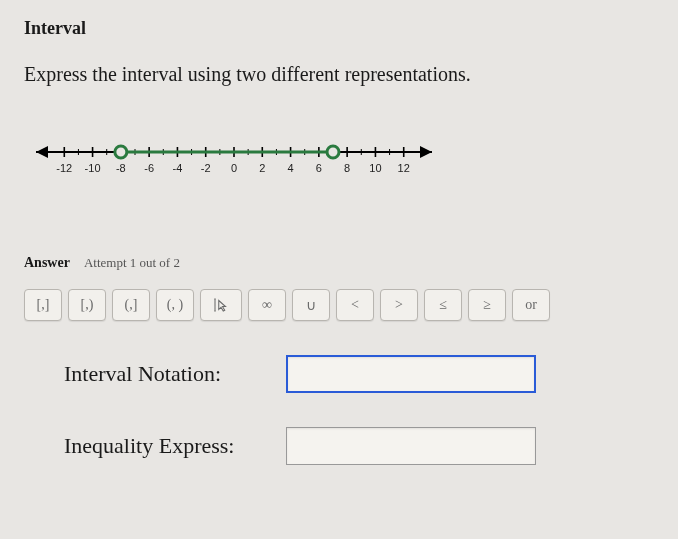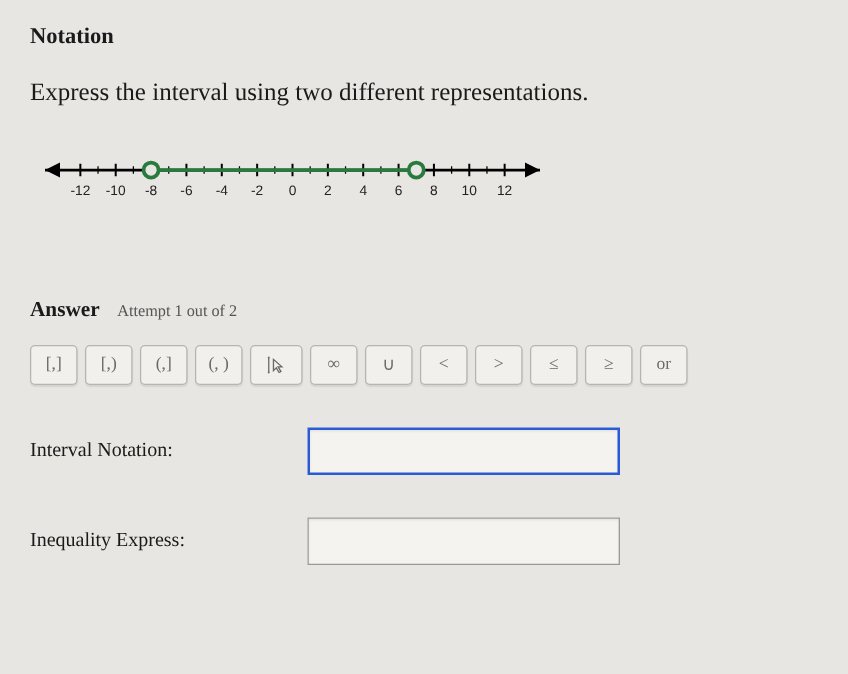--- a/index.html
+++ b/index.html
@@ -6,57 +6,57 @@
   body {
     width: 678px;
     height: 539px;
     font-family: Georgia, 'Times New Roman', serif;
     background: #e8e6e3;
     color: #1a1a1a;
     padding: 18px 24px;
     overflow: hidden;
   }
   .question-heading { font-weight: bold; font-size: 18px; margin-bottom: 24px; }
-  .prompt { font-size: 20px; margin-bottom: 32px; }
+  .prompt { font-size: 20px; margin-bottom: 48px; }
   .numberline-wrap { text-align: left; margin-bottom: 60px; }
-  .answer-heading { font-size: 17px; font-weight: bold; display: inline-block; }
+  .answer-heading { font-size: 14px; font-weight: bold; display: inline-block; }
   .attempt { font-size: 13px; color: #555; margin-left: 10px; }
   .toolbar { margin-top: 18px; display: flex; gap: 6px; align-items: center; }
   .tool-btn {
     height: 32px;
     min-width: 38px;
     border: 1px solid #b8b5b0;
     background: #f2f0ec;
     border-radius: 4px;
     display: flex;
     align-items: center;
     justify-content: center;
     font-size: 14px;
     color: #6a6a6a;
     cursor: pointer;
     box-shadow: 0 1px 1px rgba(0,0,0,0.08);
     font-family: Georgia, serif;
   }
   .tool-btn.wide { min-width: 42px; }
   .field-row { display: flex; align-items: center; margin-top: 34px; gap: 22px; }
-  .field-label { font-size: 16px; width: 200px; }
+  .field-label { font-size: 22px; width: 200px; margin-left: 40px; }
   .field-box {
     width: 250px;
     height: 38px;
     background: #f5f3ef;
     border: 1px solid #999;
     box-shadow: inset 0 1px 2px rgba(0,0,0,0.08);
   }
   .field-box.active { border: 2px solid #2a5bd7; }
   svg.cursor-icon { width: 18px; height: 18px; }
 </style>
 </head>
 <body>
 
-<div class="question-heading">Notation</div>
+<div class="question-heading">Interval</div>
 
 <div class="prompt">Express the interval using two different representations.</div>
 
 <div class="numberline-wrap">
   <svg id="numberline-svg" width="420" height="55">
       <line x1="12" y1="18" x2="408" y2="18" stroke="#000" stroke-width="2.2"></line>
       <polygon points="12,18 24,12 24,24" fill="#000"></polygon>
       <polygon points="408,18 396,12 396,24" fill="#000"></polygon>
       <line x1="40.285714285714285" y1="13" x2="40.285714285714285" y2="23" stroke="#000" stroke-width="1.6"></line>
       <line x1="54.42857142857142" y1="15" x2="54.42857142857142" y2="21" stroke="#000" stroke-width="1"></line>

